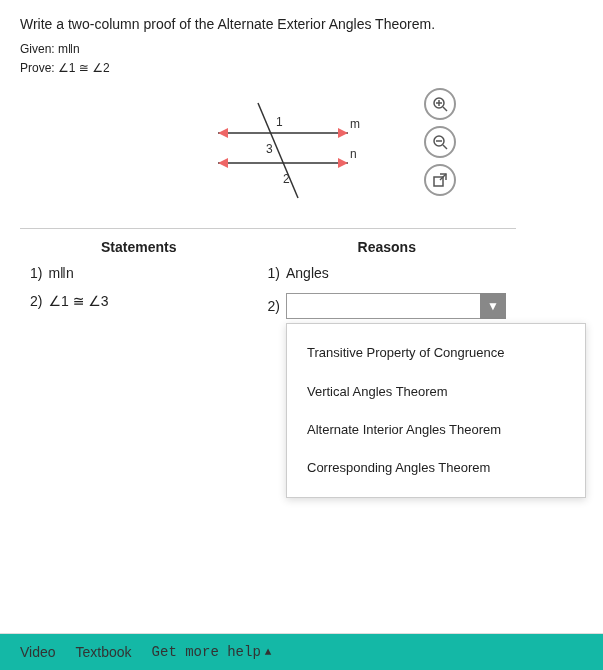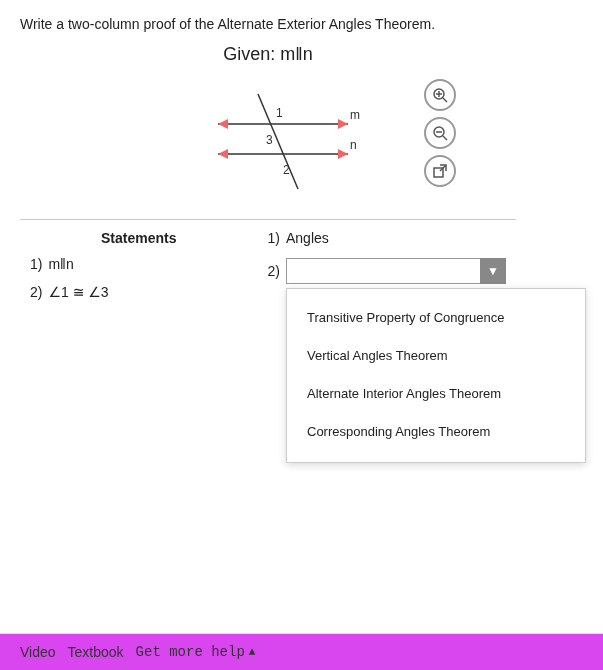--- a/index.html
+++ b/index.html
@@ -20,25 +20,24 @@
       position: relative;
     }
 
     .problem-statement {
       font-size: 14px;
       color: #222;
       margin-bottom: 8px;
     }
 
     .given-prove {
-      font-size: 18px;
+      font-size: 12px;
       color: #222;
       line-height: 1.6;
       margin-bottom: 10px;
-      text-align: center;
     }
 
     .diagram-area {
       display: flex;
       justify-content: center;
       align-items: center;
       margin: 10px 0 20px 0;
       position: relative;
     }
 
@@ -191,26 +190,26 @@
       color: #222;
       cursor: pointer;
       line-height: 1.4;
     }
 
     .bottom-bar {
       position: absolute;
       bottom: 0;
       left: 0;
       width: 603px;
-      background: #d946ef;
+      background: #14b8a6;
       border-top: 1px solid #ddd;
       display: flex;
       align-items: center;
       padding: 10px 20px;
-      gap: 12px;
+      gap: 20px;
     }
 
     .bottom-link {
       font-size: 14px;
       color: #333;
       text-decoration: none;
       cursor: pointer;
     }
 
     .get-more-help {
@@ -233,20 +232,24 @@
 <div class="page-container">
 
   <div class="problem-statement">
     <span>Write a two-column proof of the Alternate Exterior Angles Theorem.</span>
   </div>
 
   <div class="given-prove">
     <div>
       <span>Given:</span>
       <span> m‖n</span>
+    </div>
+    <div>
+      <span>Prove:</span>
+      <span> ∠1 ≅ ∠2</span>
     </div>
   </div>
 
   <div class="diagram-area">
     <svg class="diagram-svg" viewBox="0 0 220 120">
 
       <line x1="60" y1="45" x2="190" y2="45" stroke="#333" stroke-width="1.5"></line>
 
       <polygon points="60,45 70,40 70,50" fill="#e66"></polygon>
 
@@ -306,20 +309,21 @@
         <span class="proof-text">m‖n</span>
       </div>
 
       <div class="proof-row">
         <span class="proof-row-num">2)</span>
         <span class="proof-text">∠1 ≅ ∠3</span>
       </div>
     </div>
 
     <div class="reasons-col">
+      <div class="reasons-col-header">Reasons</div>
 
       <div class="reason-row">
         <span class="reason-num">1)</span>
         <span class="reason-given">Angles</span>
       </div>
 
       <div class="reason-row">
         <span class="reason-num">2)</span>
         <div class="dropdown-container">
           <select class="dropdown-select">

